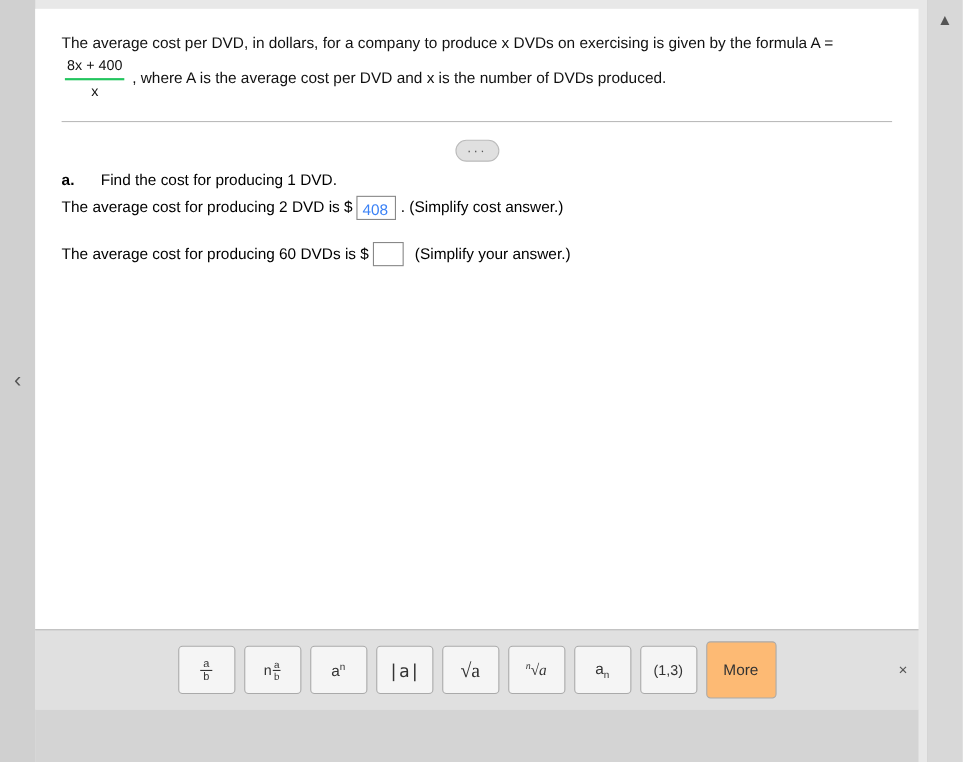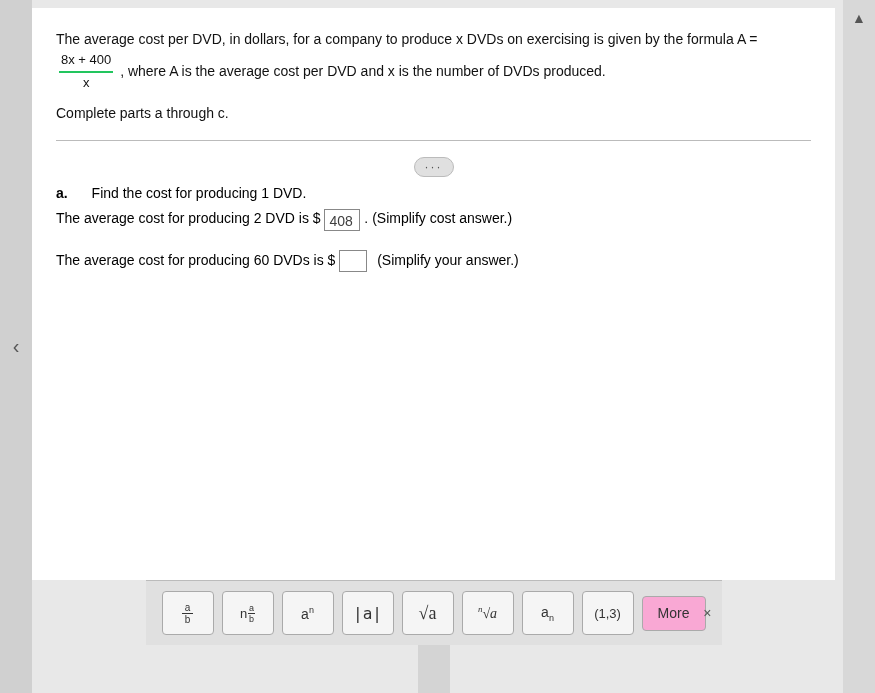--- a/index.html
+++ b/index.html
@@ -21,21 +21,20 @@
       justify-content: center;
       cursor: pointer;
       flex-shrink: 0;
     }
 
     .main-container {
       flex: 1;
       display: flex;
       flex-direction: column;
       background: #e8e8e8;
-      align-items: center;
     }
 
     .content-area {
       flex: 1;
       background: #ffffff;
       margin: 8px 8px 0 0;
       padding: 20px 24px;
       overflow: auto;
       position: relative;
     }
@@ -89,21 +88,21 @@
       height: 22px;
       padding: 0 4px;
       vertical-align: middle;
       line-height: 22px;
       font-size: 14px;
       background: white;
     }
 
     .answer-box.filled {
       background: #fff;
-      color: #404040;
+      color: #3b82f6;
     }
 
     .answer-box.empty {
       background: #fff;
     }
 
     
     .toolbar {
       background: #e0e0e0;
       border-top: 1px solid #bbb;
@@ -125,25 +124,25 @@
       display: flex;
       align-items: center;
       justify-content: center;
       cursor: pointer;
       font-size: 16px;
       color: #333;
       font-family: Arial, sans-serif;
     }
 
     .more-tool-btn {
-      background: #f9a8d4;
+      background: #fdba74;
       border: 1px solid #aaa;
       border-radius: 4px;
       width: 64px;
-      height: 35px;
+      height: 52px;
       display: flex;
       align-items: center;
       justify-content: center;
       cursor: pointer;
       font-size: 14px;
       color: #333;
     }
 
     .close-x {
       position: absolute;
@@ -187,23 +186,20 @@
 
   <div class="content-area">
 
     <div class="problem-text">
       <span>The average cost per DVD, in dollars, for a company to produce x DVDs on exercising is given by the formula A =</span>
       <span style="display:inline-flex; flex-direction:column; align-items:center; vertical-align:middle; margin:0 3px; font-size:13px;">
         <span class="numerator" style="border-bottom:2px solid #22c55e; padding:0 2px;">8x + 400</span>
         <span class="denominator" style="padding:0 2px;">x</span>
       </span>
       <span>, where A is the average cost per DVD and x is the number of DVDs produced.</span>
-    </div>
-    <div class="problem-text">
-      <span>Complete parts a through c.</span>
     </div>
 
     <hr class="divider">
 
     <div class="more-btn-area">
       <button class="more-dots">···</button>
     </div>
 
     <div style="margin-bottom: 14px;">
       <div class="part-label">

